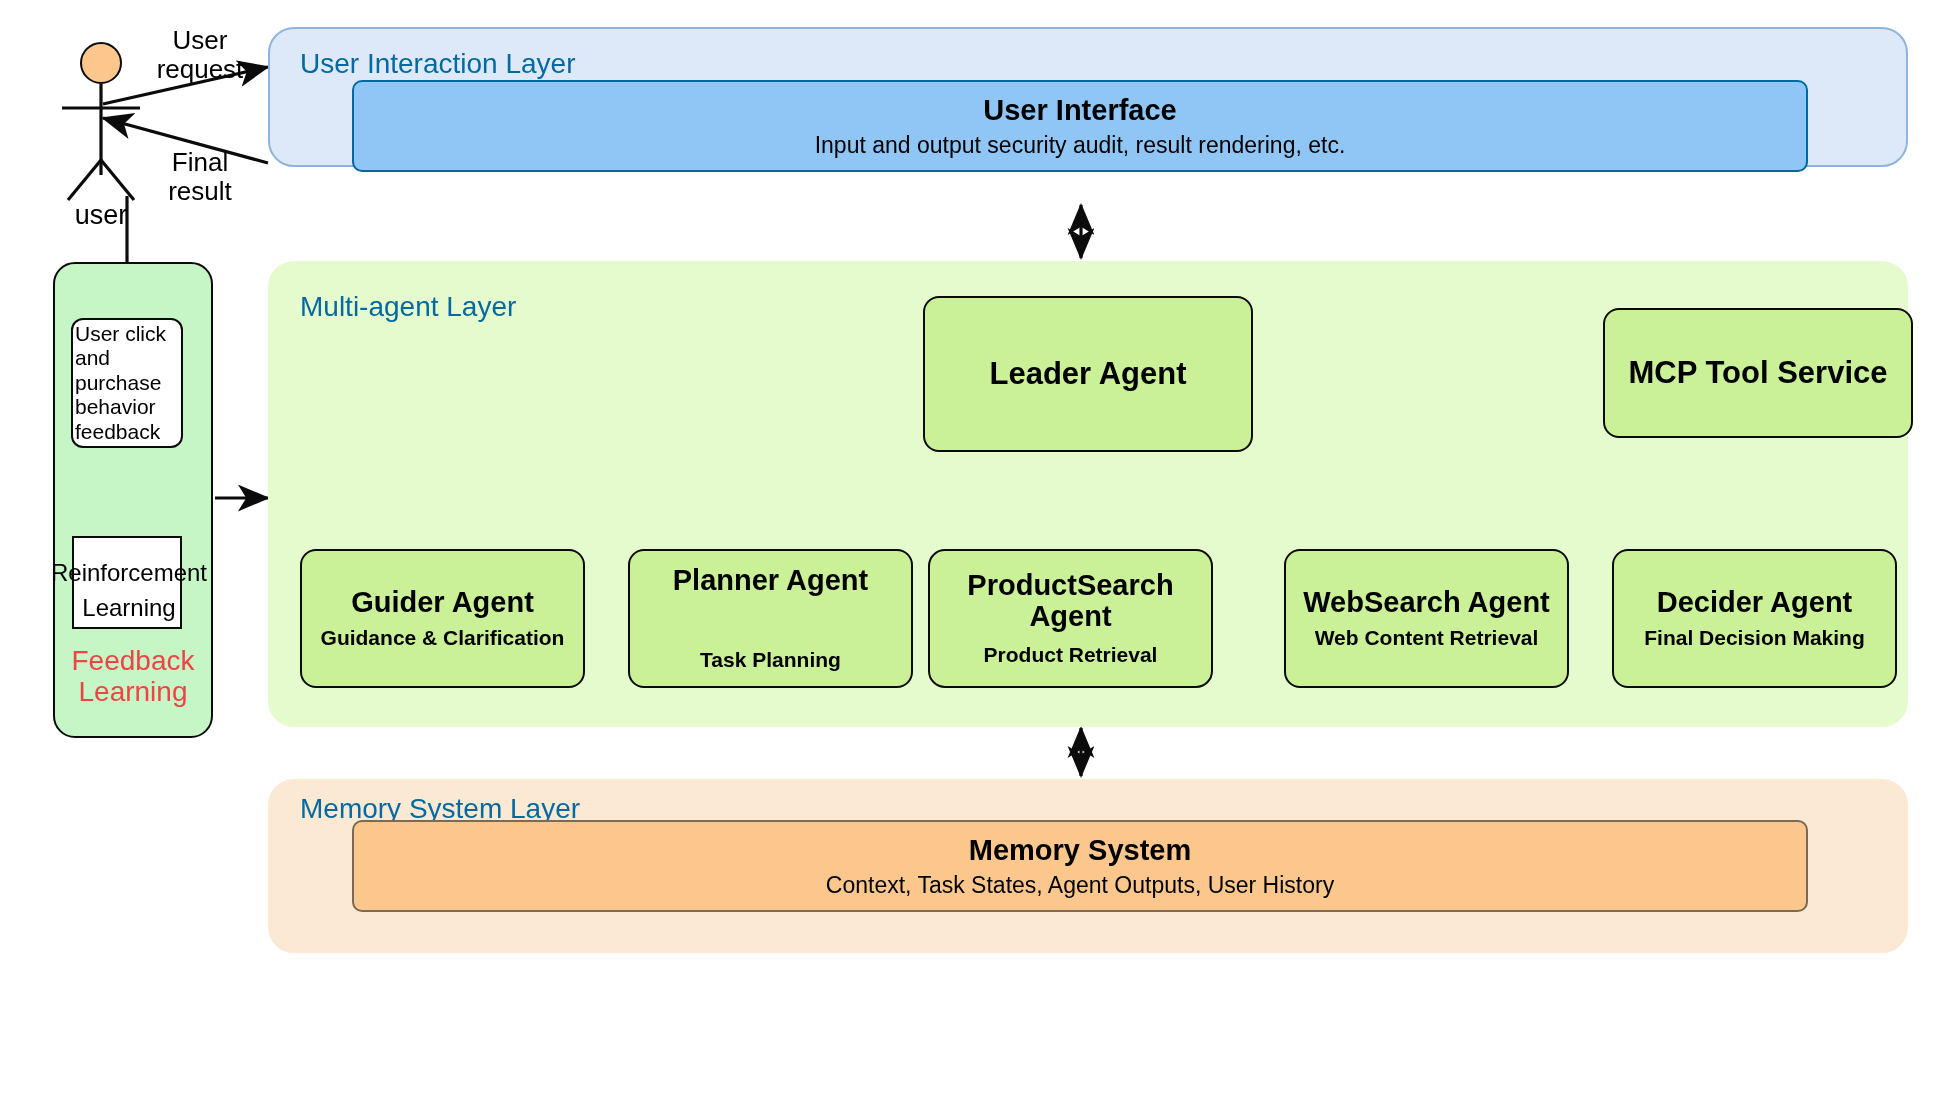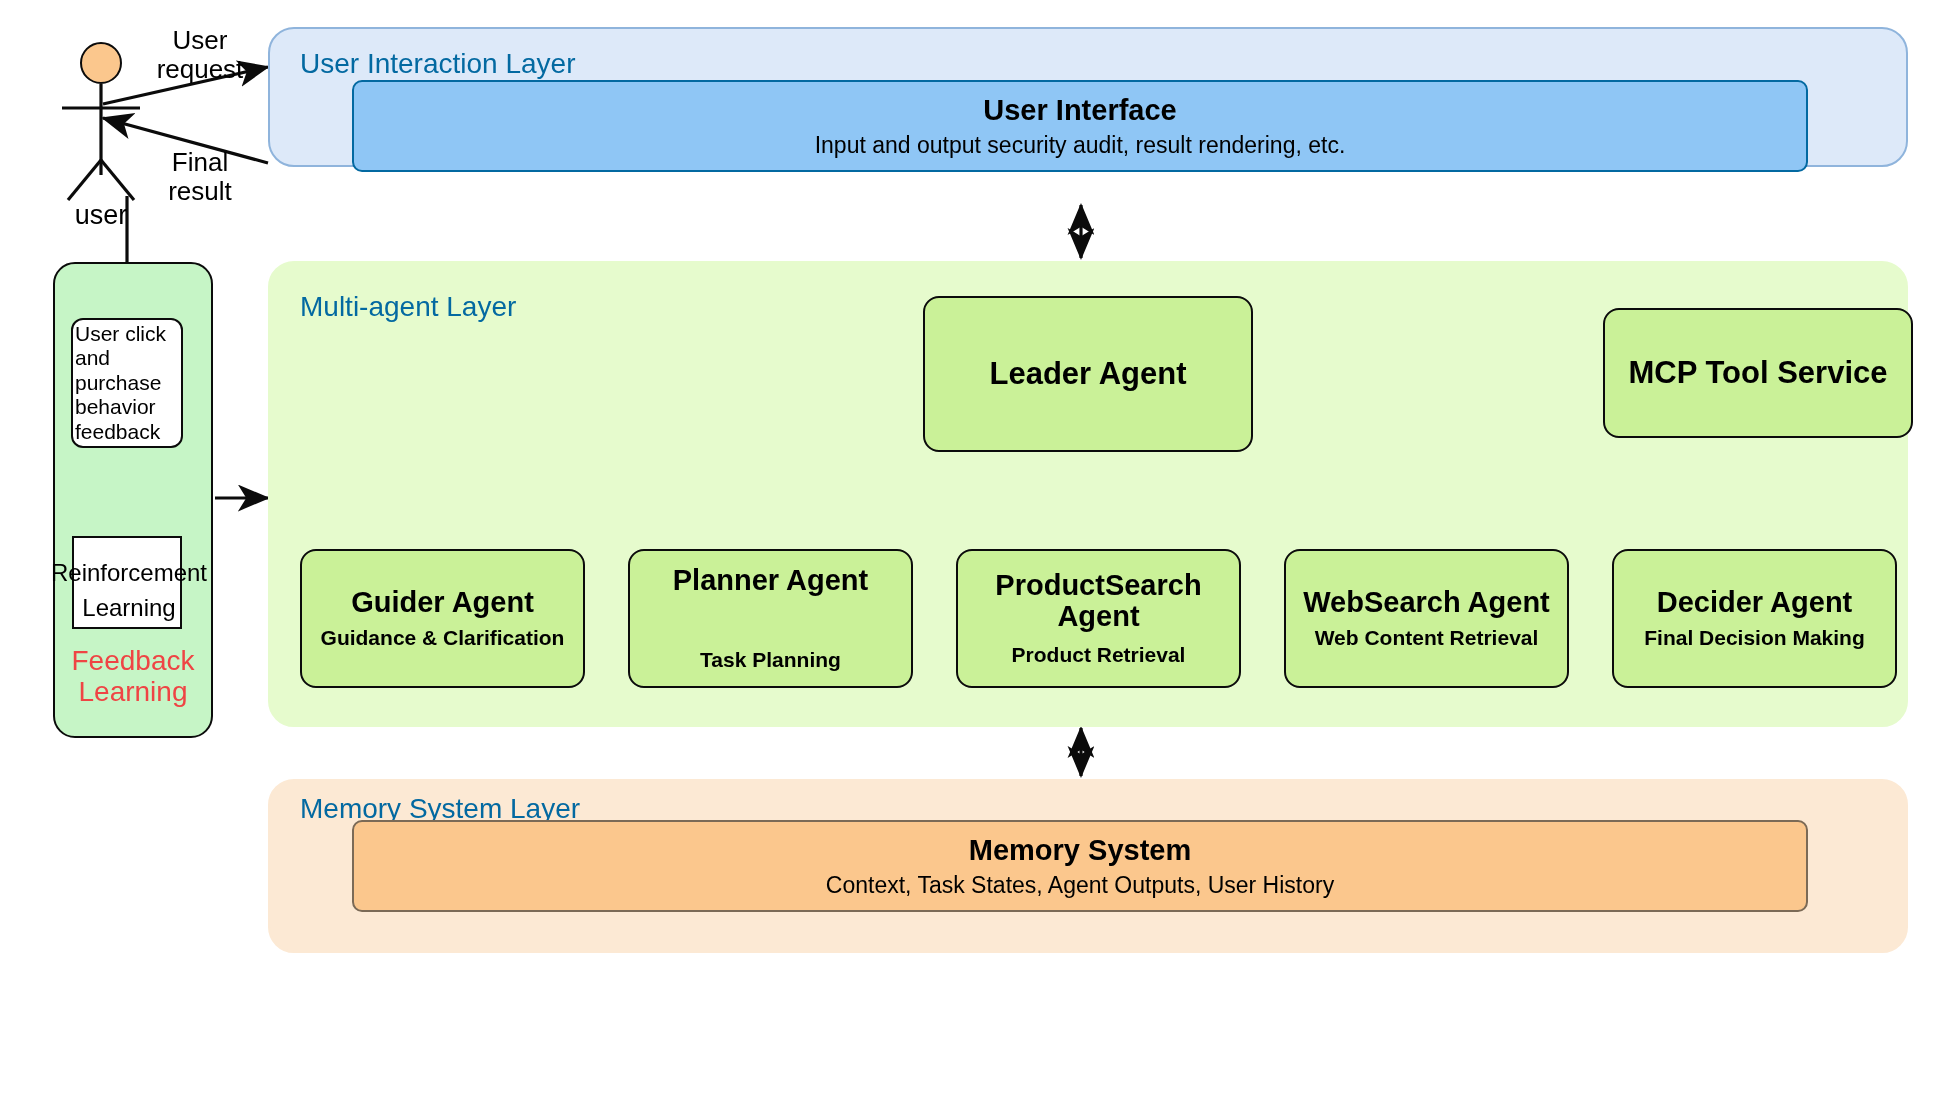--- a/index.html
+++ b/index.html
@@ -87,21 +87,21 @@
     left: 1603px; top: 308px; width: 310px; height: 130px;
   }
   #node-mcp .title { font-size: 31px; white-space: nowrap; }
 
   .agent-small { width: 285px; height: 139px; top: 549px; }
   .agent-small .title { font-size: 29px; line-height: 1.08; }
   .agent-small .sub   { font-size: 21px; font-weight: bold; margin-top: 7px; white-space: nowrap; }
 
   #node-guider        { left: 300px; }
   #node-planner       { left: 628px; gap: 44px; }
-  #node-productsearch { left: 956px; }
+  #node-productsearch { left: 928px; border-radius: 17px; }
   #node-websearch     { left: 1284px; }
   #node-decider       { left: 1612px; }
   #node-productsearch .sub { margin-top: 10px; }
 
   
   #fb-container {
     position: absolute;
     left: 53px; top: 262px; width: 160px; height: 476px;
     background: #c6f5c6;
     border: 2.5px solid #0b0b0b;

